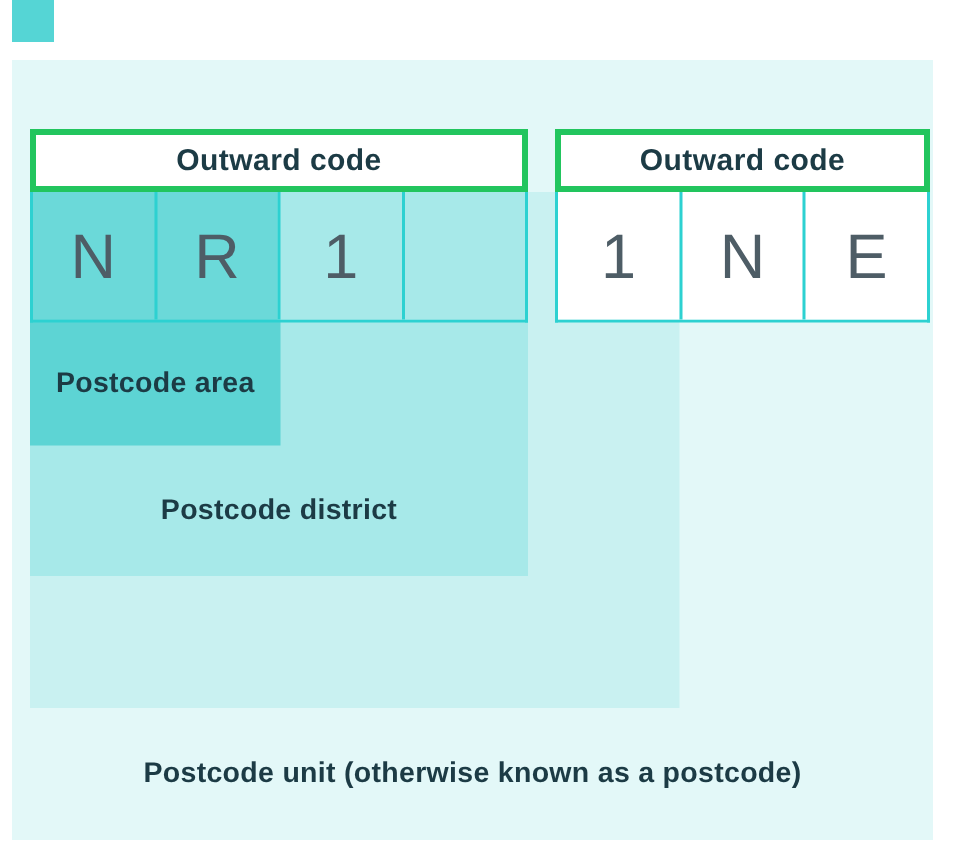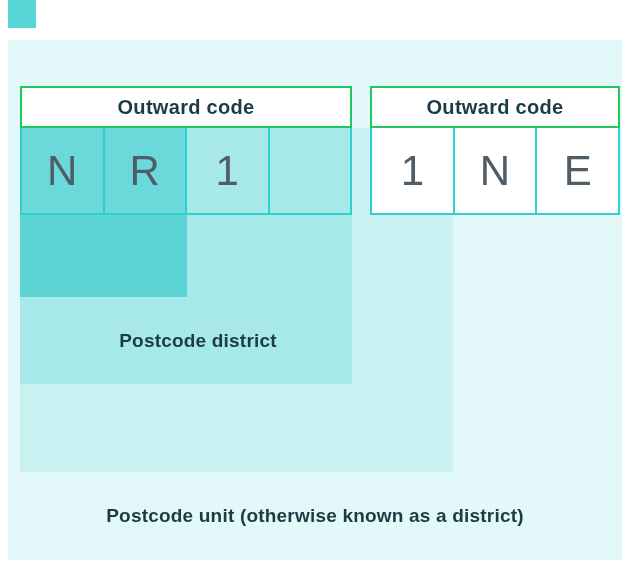--- a/index.html
+++ b/index.html
@@ -26,21 +26,21 @@
   
   .layer-unit     { left: 8px;  top: 40px;  width: 614px; height: 520px; background: #E3F8F8; }
   .layer-sector   { left: 20px; top: 128px; width: 433px; height: 344px; background: #C9F1F1; }
   .layer-district { left: 20px; top: 128px; width: 332px; height: 256px; background: #A7E9E9; }
   .layer-area     { left: 20px; top: 128px; width: 167px; height: 169px; background: #5DD4D4; }
 
   
   .header-box {
     height: 42px;
     background: #ffffff;
-    border: 2px solid #22c55e;
+    border: 4px solid #22c55e;
     display: flex;
     align-items: center;
     justify-content: center;
     font-weight: bold;
     font-size: 20px;
     color: #1C3B45;
     letter-spacing: 0.3px;
   }
   .header-outward { left: 20px;  top: 86px; width: 332px; }
   .header-inward  { left: 370px; top: 86px; width: 250px; }
@@ -74,21 +74,21 @@
     display: flex;
     align-items: center;
     justify-content: center;
     font-weight: bold;
     font-size: 19px;
     color: #1C3B45;
     letter-spacing: 0.2px;
     text-align: center;
   }
   .label-area     { left: 20px; top: 215px; width: 167px; height: 82px; }
-  .label-district { left: 32px; top: 297px; width: 332px; height: 87px; }
+  .label-district { left: 20px; top: 297px; width: 332px; height: 87px; }
   .label-sector   { left: 20px; top: 384px; width: 433px; height: 88px; }
   .label-unit     { left: 8px;  top: 472px; width: 614px; height: 88px; }
 </style>
 </head>
 <body>
 
 <div id="stage">
 
   <div class="abs accent-square"></div>
 
@@ -106,16 +106,17 @@
     <div class="cell medium">1</div>
     <div class="cell medium"></div>
   </div>
 
   <div class="abs cell-row cell-row-inward">
     <div class="cell plain">1</div>
     <div class="cell plain">N</div>
     <div class="cell plain">E</div>
   </div>
 
+  <div class="abs band-label label-area">Postcode area</div>
   <div class="abs band-label label-district">Postcode district</div>
-  <div class="abs band-label label-unit">Postcode unit (otherwise known as a district)</div>
+  <div class="abs band-label label-unit">Postcode unit (otherwise known as a postcode)</div>
 
 </div>
 
 </body></html>

